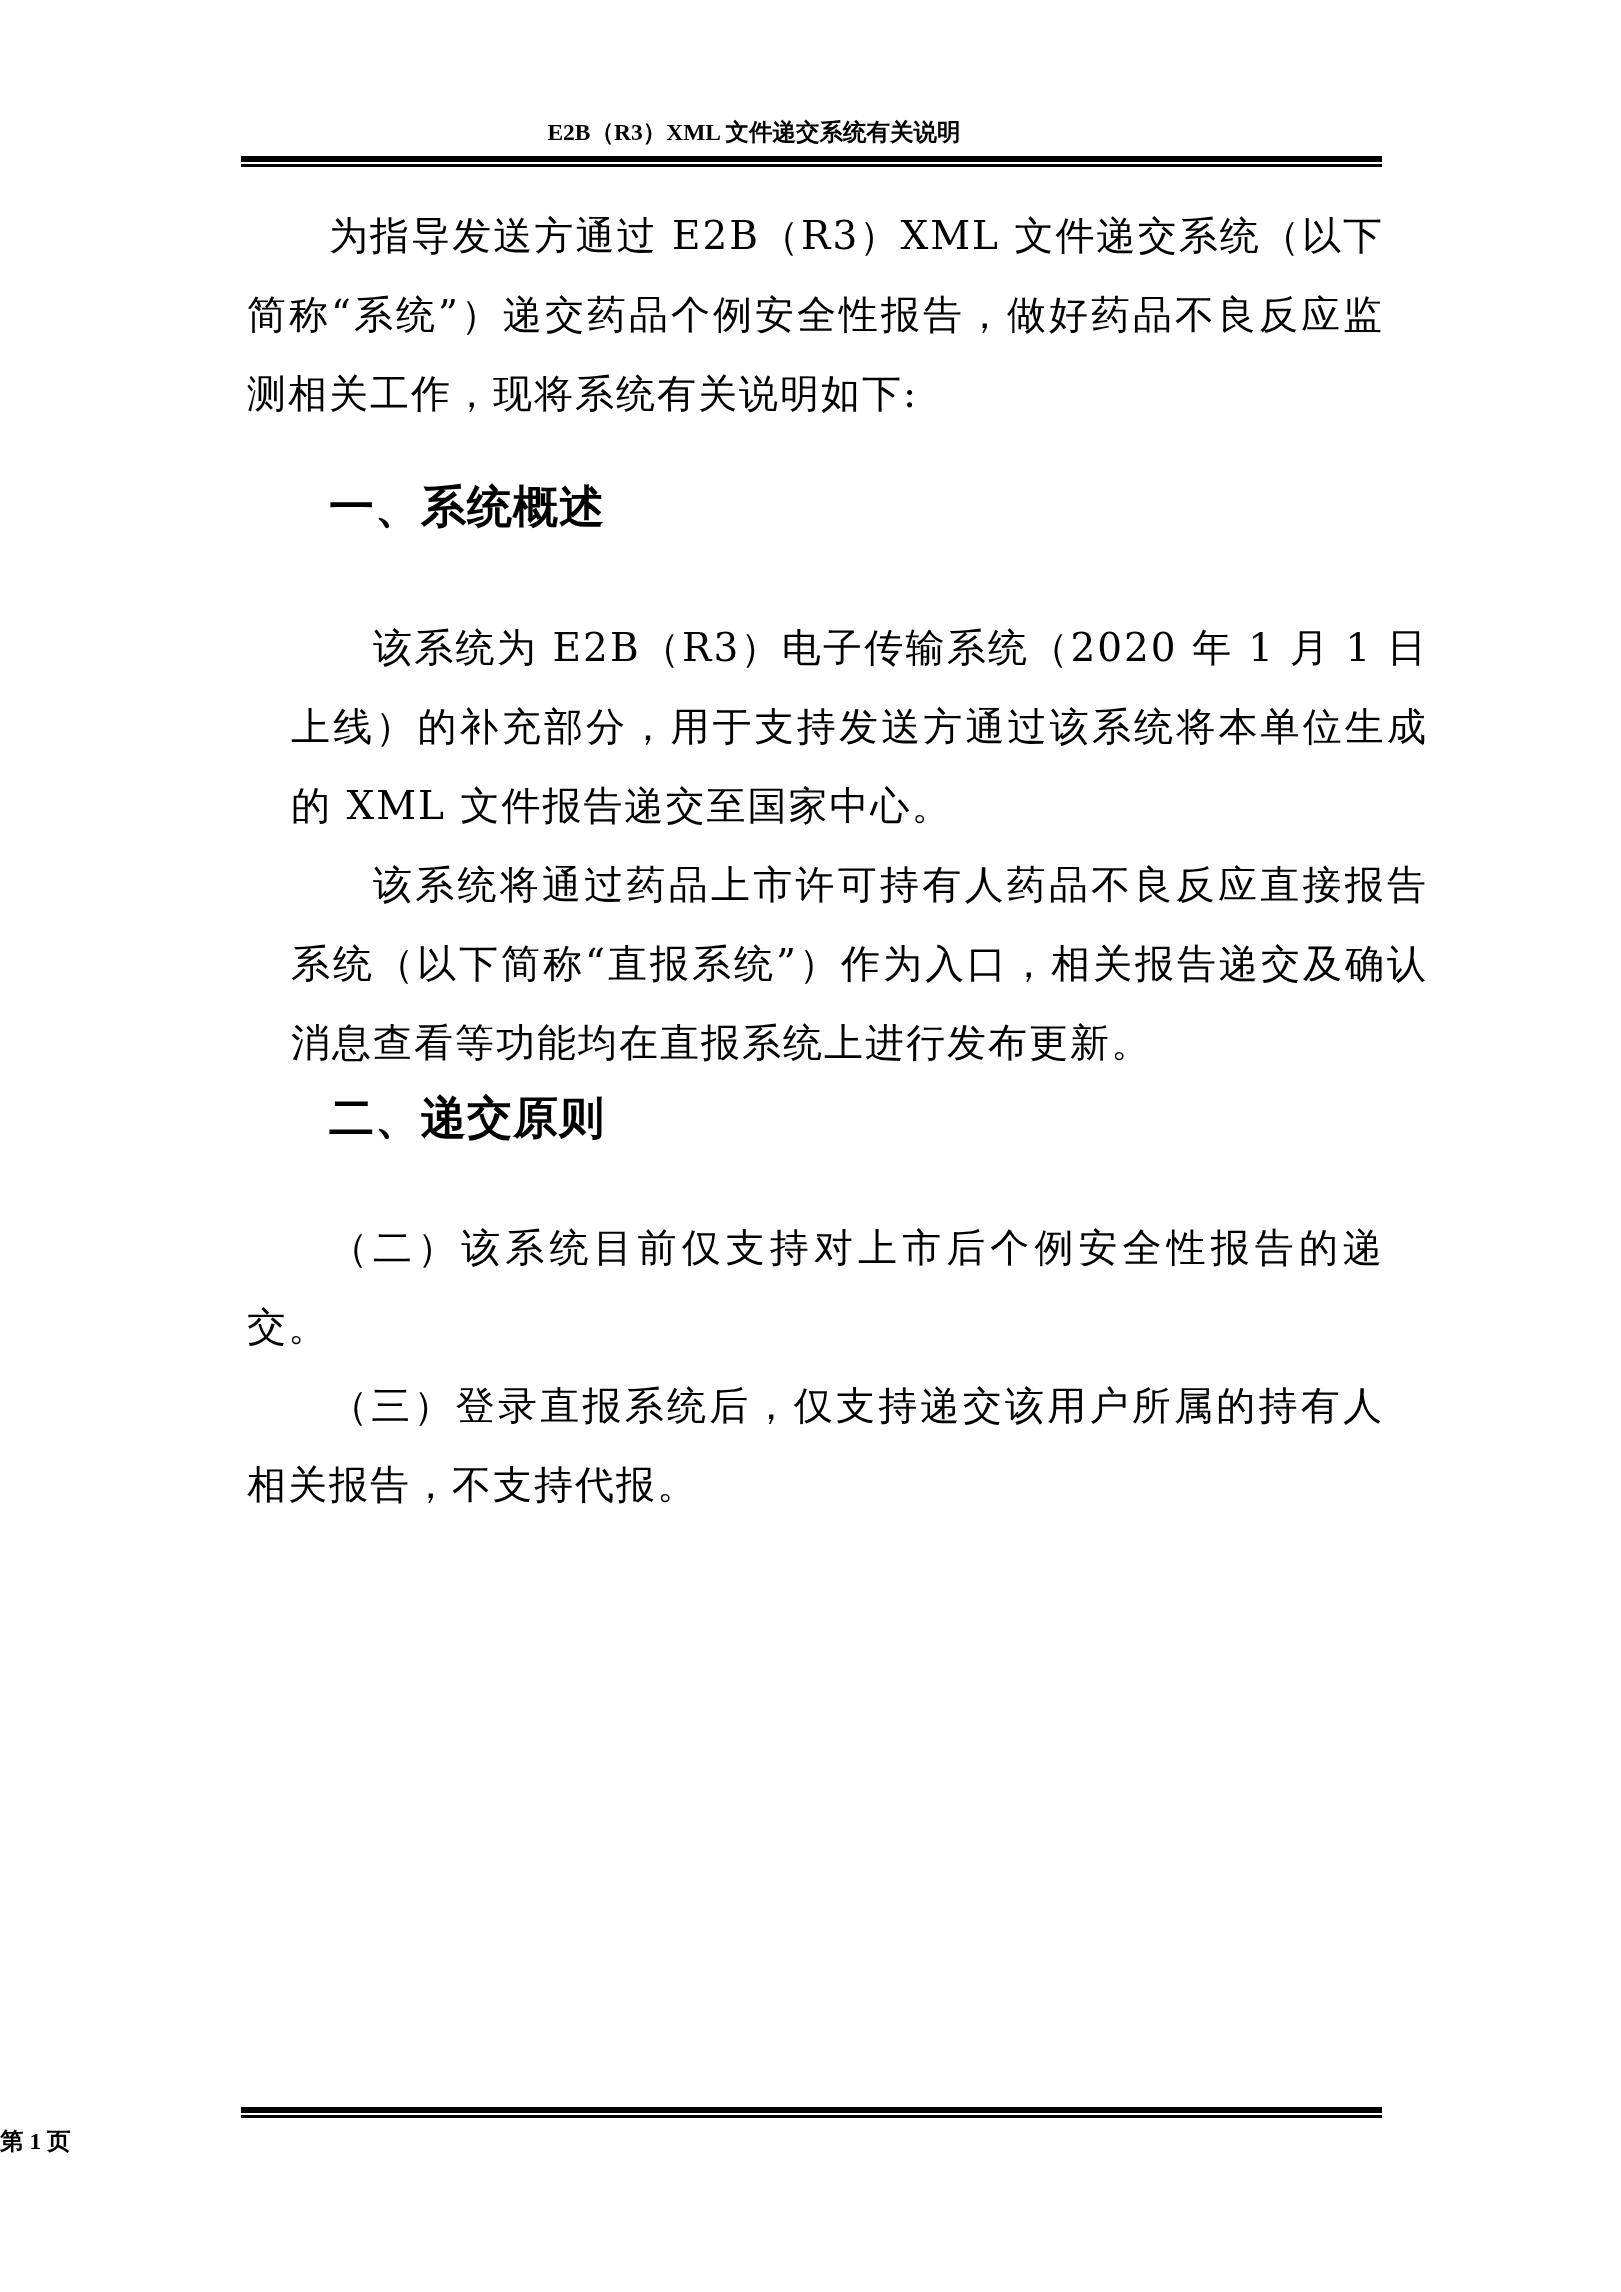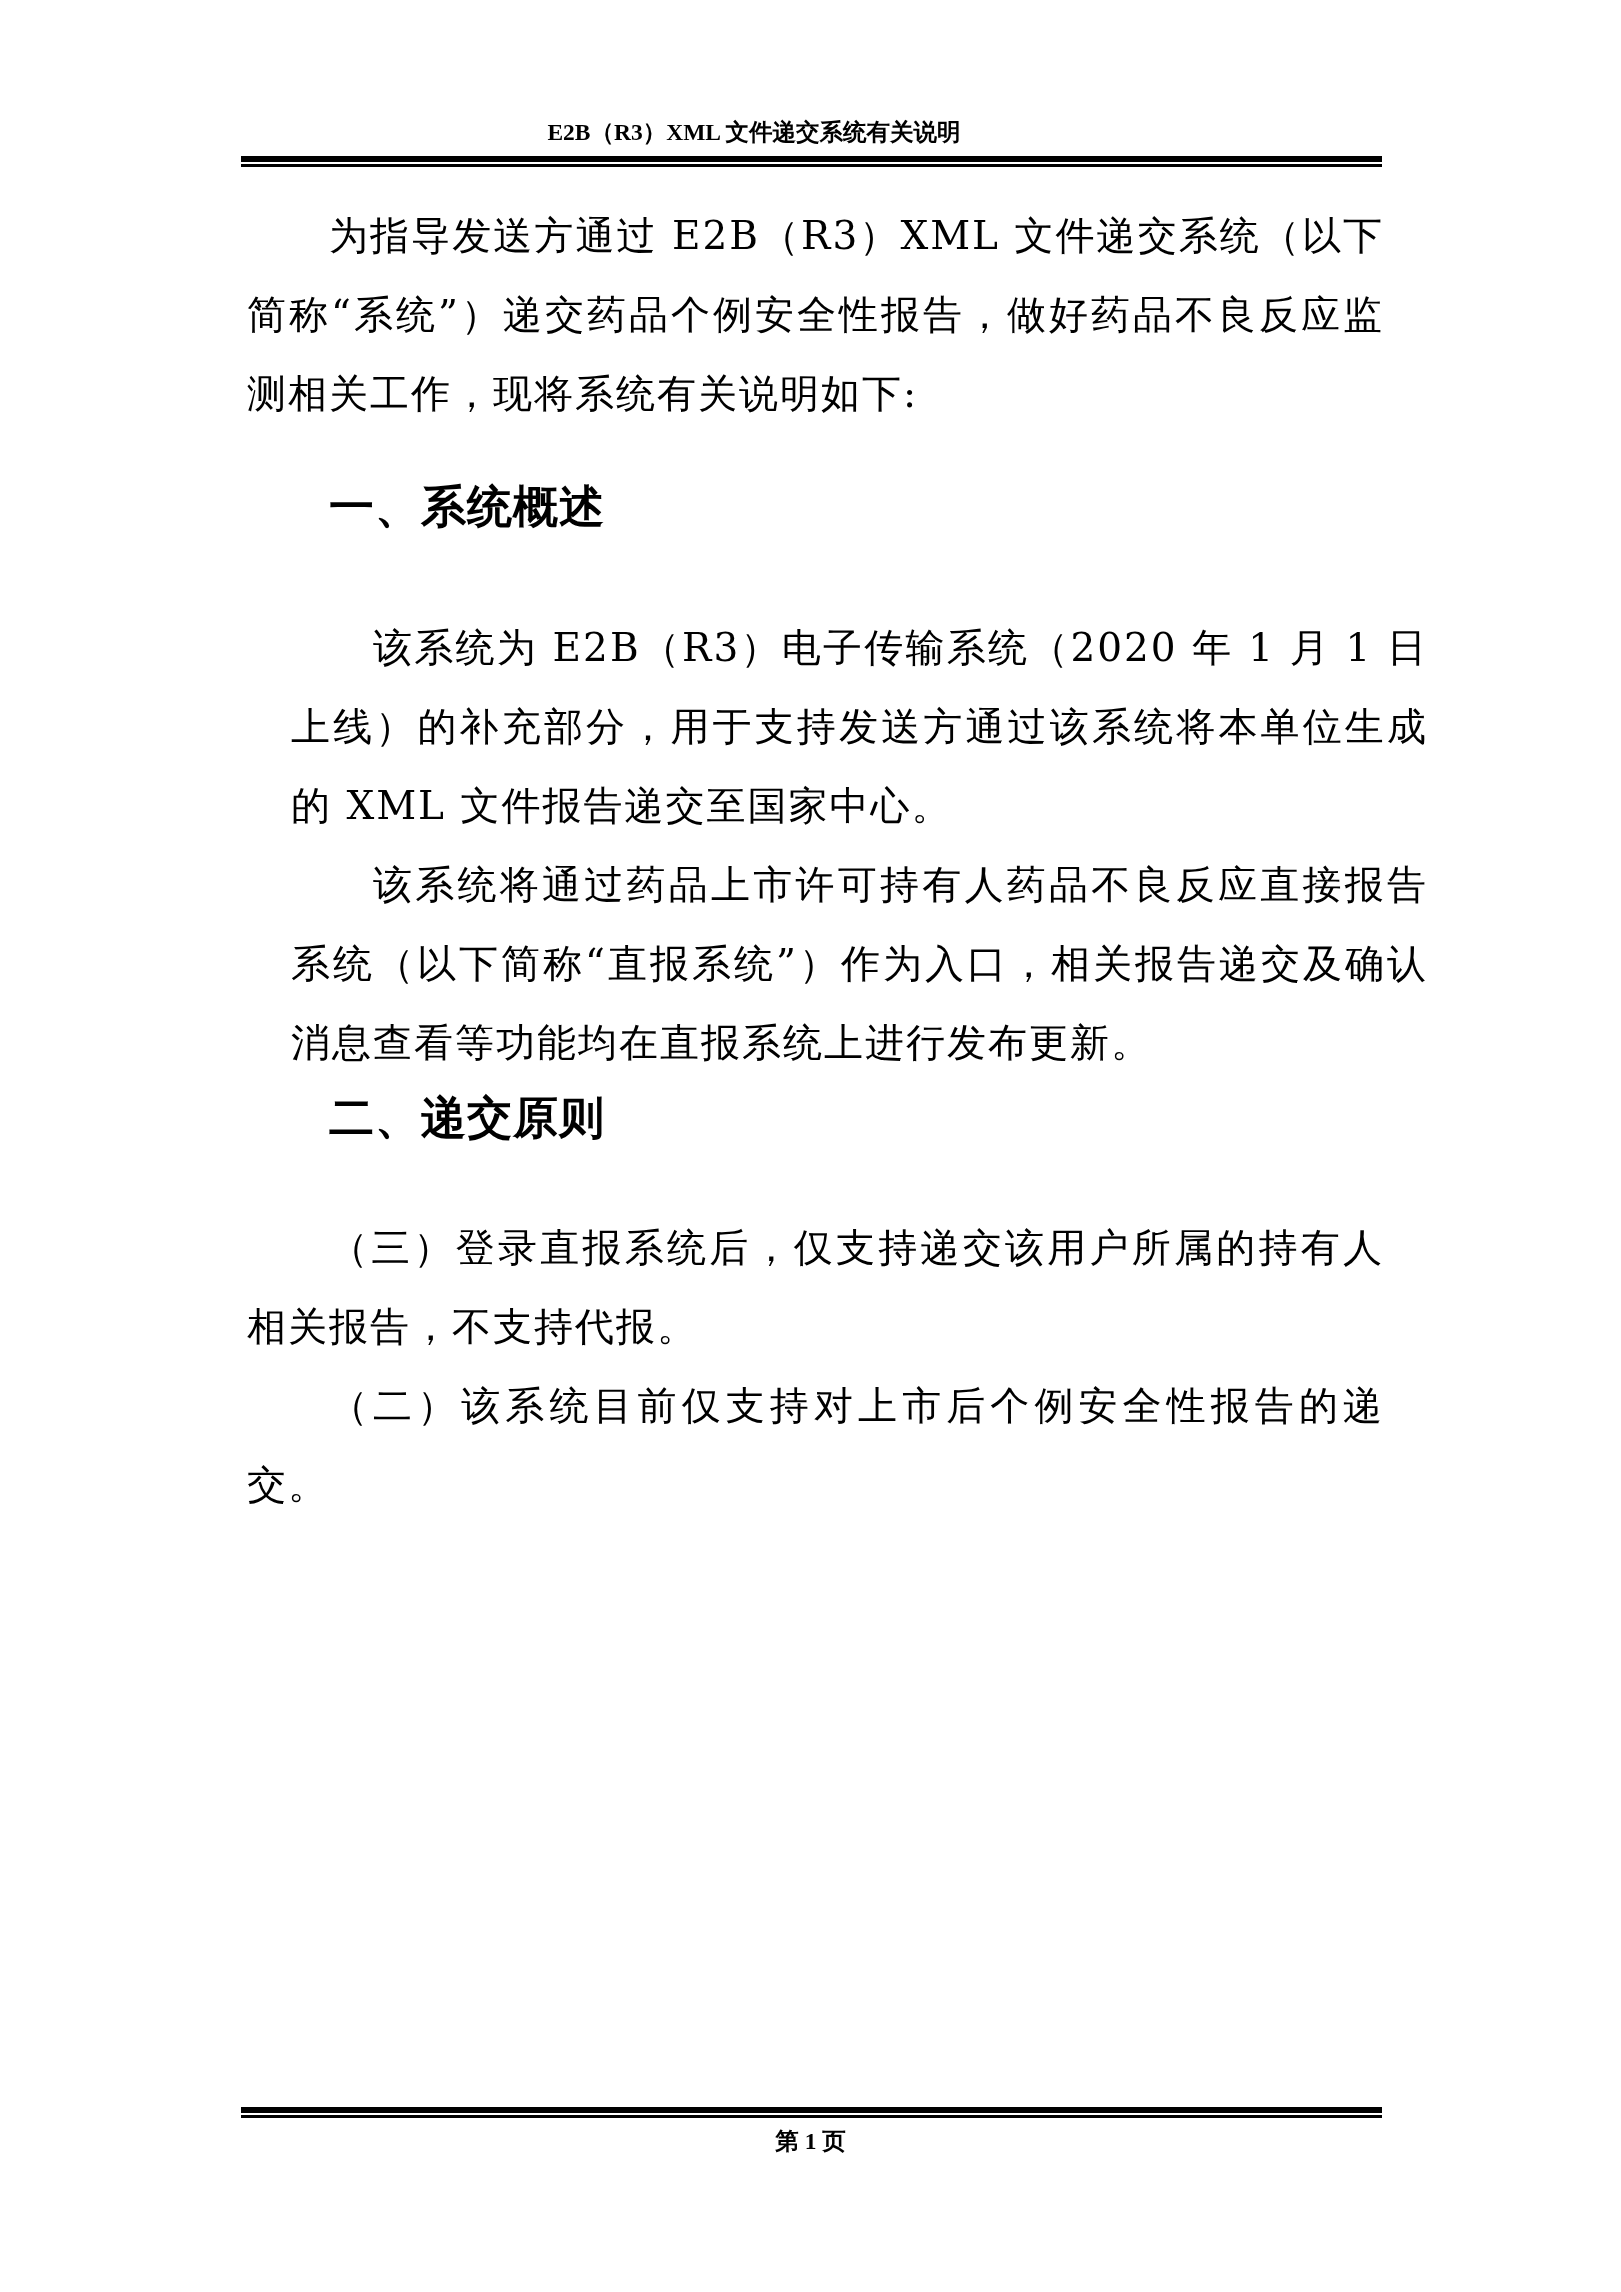--- a/index.html
+++ b/index.html
@@ -44,21 +44,21 @@
     .header-rule-thin { top: 164px; }
 
     .footer-rule-thick { top: 2107px; }
     .footer-rule-thin { top: 2115px; }
 
     .footer-page {
       position: absolute;
       left: 0;
       width: 1621px;
       top: 2125px;
-      text-align: center;
+      text-align: left;
       font-size: 23.5px;
       font-weight: bold;
       font-family: "Liberation Serif", "DejaVu Serif", serif;
     }
 
     .body-text {
       position: absolute;
       left: 247px;
       width: 1137px;
       font-size: 39px;
@@ -100,22 +100,22 @@
   <div class="body-text" style="top:608px;margin-left:44px;">
     <p class="para">该系统为 E2B（R3）电子传输系统（2020 年 1 月 1 日上线）的补充部分，用于支持发送方通过该系统将本单位生成的 XML 文件报告递交至国家中心。</p>
     <p class="para">该系统将通过药品上市许可持有人药品不良反应直接报告系统（以下简称“直报系统”）作为入口，相关报告递交及确认消息查看等功能均在直报系统上进行发布更新。</p>
   </div>
 
   <div class="body-text" style="top:1078px;">
     <p class="heading">二、递交原则</p>
   </div>
 
   <div class="body-text" style="top:1208px;">
+    <p class="para">（二）该系统目前仅支持对上市后个例安全性报告的递交。</p>
     <p class="para">（三）登录直报系统后，仅支持递交该用户所属的持有人相关报告，不支持代报。</p>
-    <p class="para">（二）该系统目前仅支持对上市后个例安全性报告的递交。</p>
   </div>
 
   <div class="rule rule-thick footer-rule-thick"></div>
   <div class="rule rule-thin footer-rule-thin"></div>
   <div class="footer-page">第 1 页</div>
 
 </div>
 
 
 </body></html>

